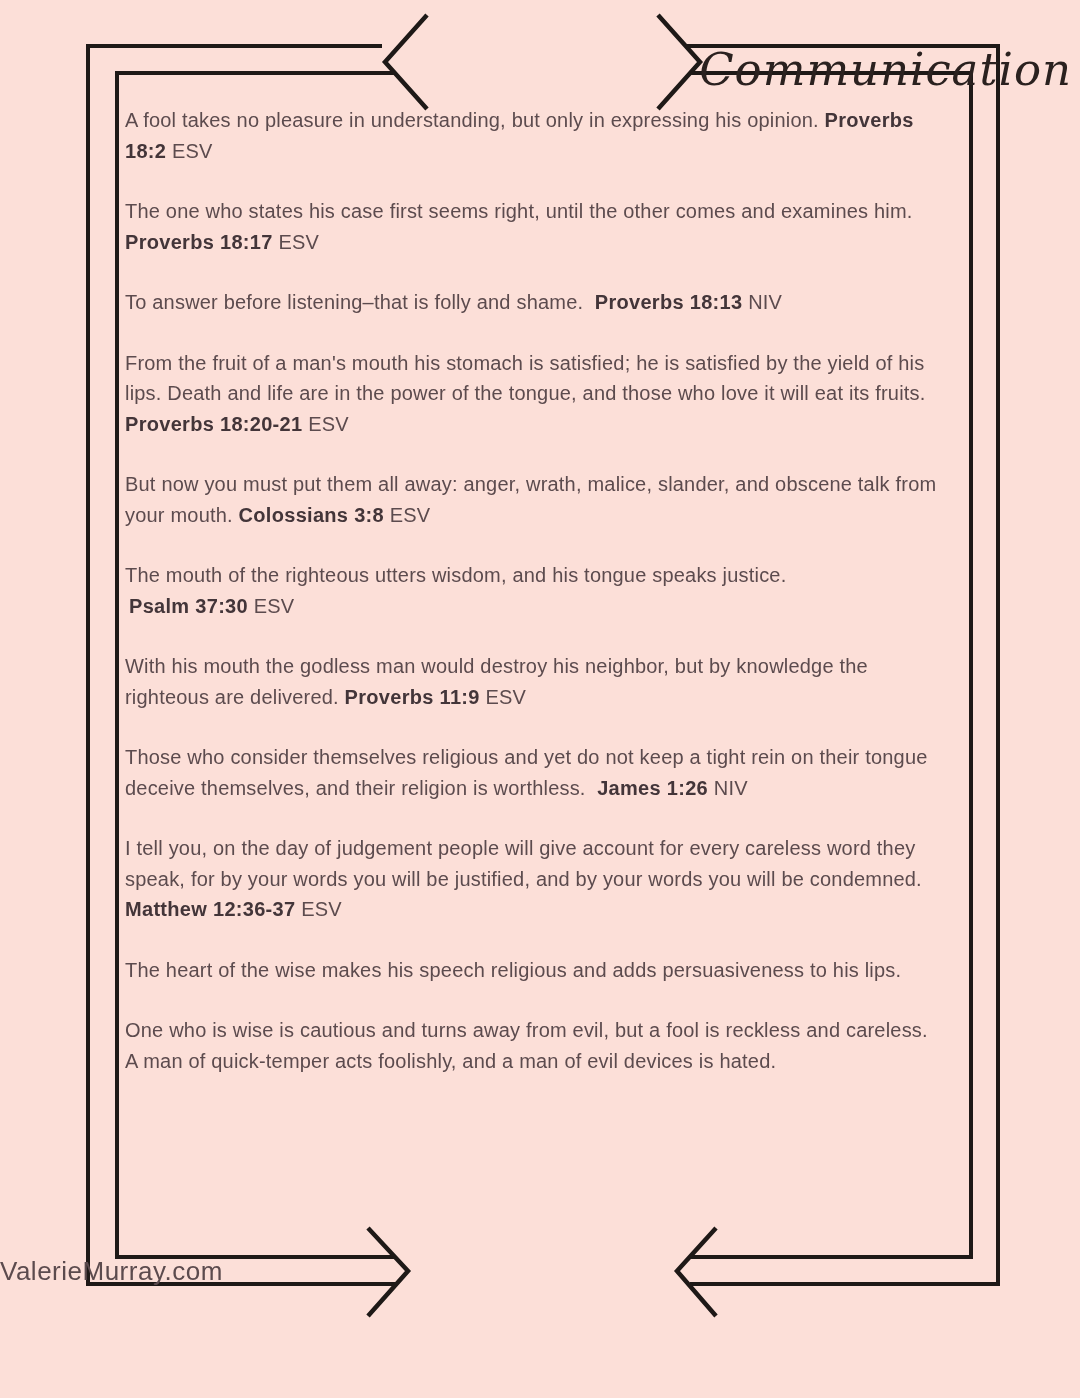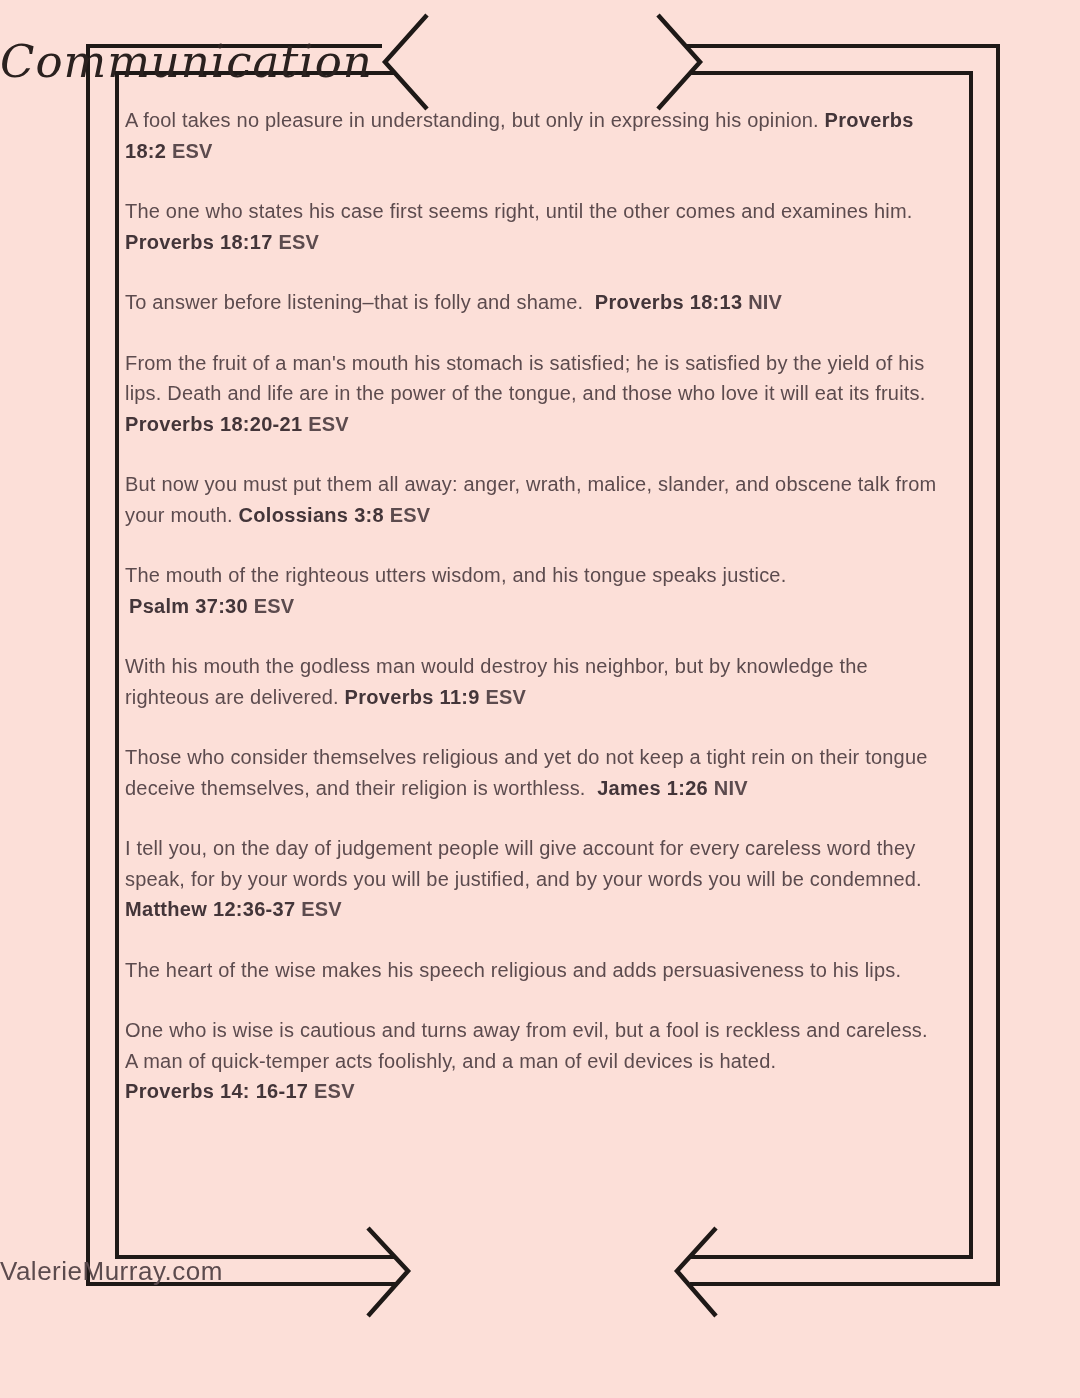--- a/index.html
+++ b/index.html
@@ -30,22 +30,22 @@
     fill: none;
     stroke: var(--frame);
   }
   svg.frame .border-line { stroke-width: 4; }
   svg.frame .chevron { stroke-width: 4.5; }
   .title {
     position: absolute;
     top: 34px;
     left: 0;
     right: 0;
-    margin: 0;
-    text-align: left;
+    margin: 8px;
+    text-align: right;
     font-family: "DejaVu Serif", serif;
     font-style: italic;
     font-weight: 500;
     font-size: 45px;
     line-height: 56px;
     letter-spacing: 1px;
     color: var(--title-text);
   }
   .verses {
     position: absolute;
@@ -59,21 +59,21 @@
     line-height: 30.5px;
     font-weight: 300;
     letter-spacing: 0.2px;
     color: var(--body-text);
   }
   .verse .ref {
     font-weight: 700;
     color: var(--ref-text);
     letter-spacing: 0.3px;
   }
-  .verse .version { color: var(--body-text); font-weight: 700; }
+  .verse .version { color: var(--body-text); font-weight: 400; }
   .verse.break-ref .ref-wrap { display: block; }
   .verse.indent-ref .ref-wrap { padding-left: 4px; }
   .footer {
     position: absolute;
     top: 1254px;
     left: 0;
     right: 0;
     text-align: left;
     font-size: 26px;
     line-height: 34px;
@@ -150,20 +150,19 @@
       <span>I tell you, on the day of judgement people will give account for every careless word they speak, for by your words you will be justified, and by your words you will be condemned.&nbsp;</span>
       <span class="ref-wrap"><strong class="ref">Matthew 12:36-37</strong> <span class="version">ESV</span></span>
     </p>
 
     <p class="verse break-ref">
       <span>The heart of the wise makes his speech religious and adds persuasiveness to his lips.</span>
     </p>
 
     <p class="verse break-ref">
       <span>One who is wise is cautious and turns away from evil, but a fool is reckless and careless. A man of quick-temper acts foolishly, and a man of evil devices is hated.</span>
-      <span class="ref-wrap"><strong class="ref">Proverbs 14: 16-17</strong> <span class="version">ESV</span></span>
     </p>
 
   </main>
 
   <div class="footer">ValerieMurray.com</div>
 
 </div>
 
 </body></html>

